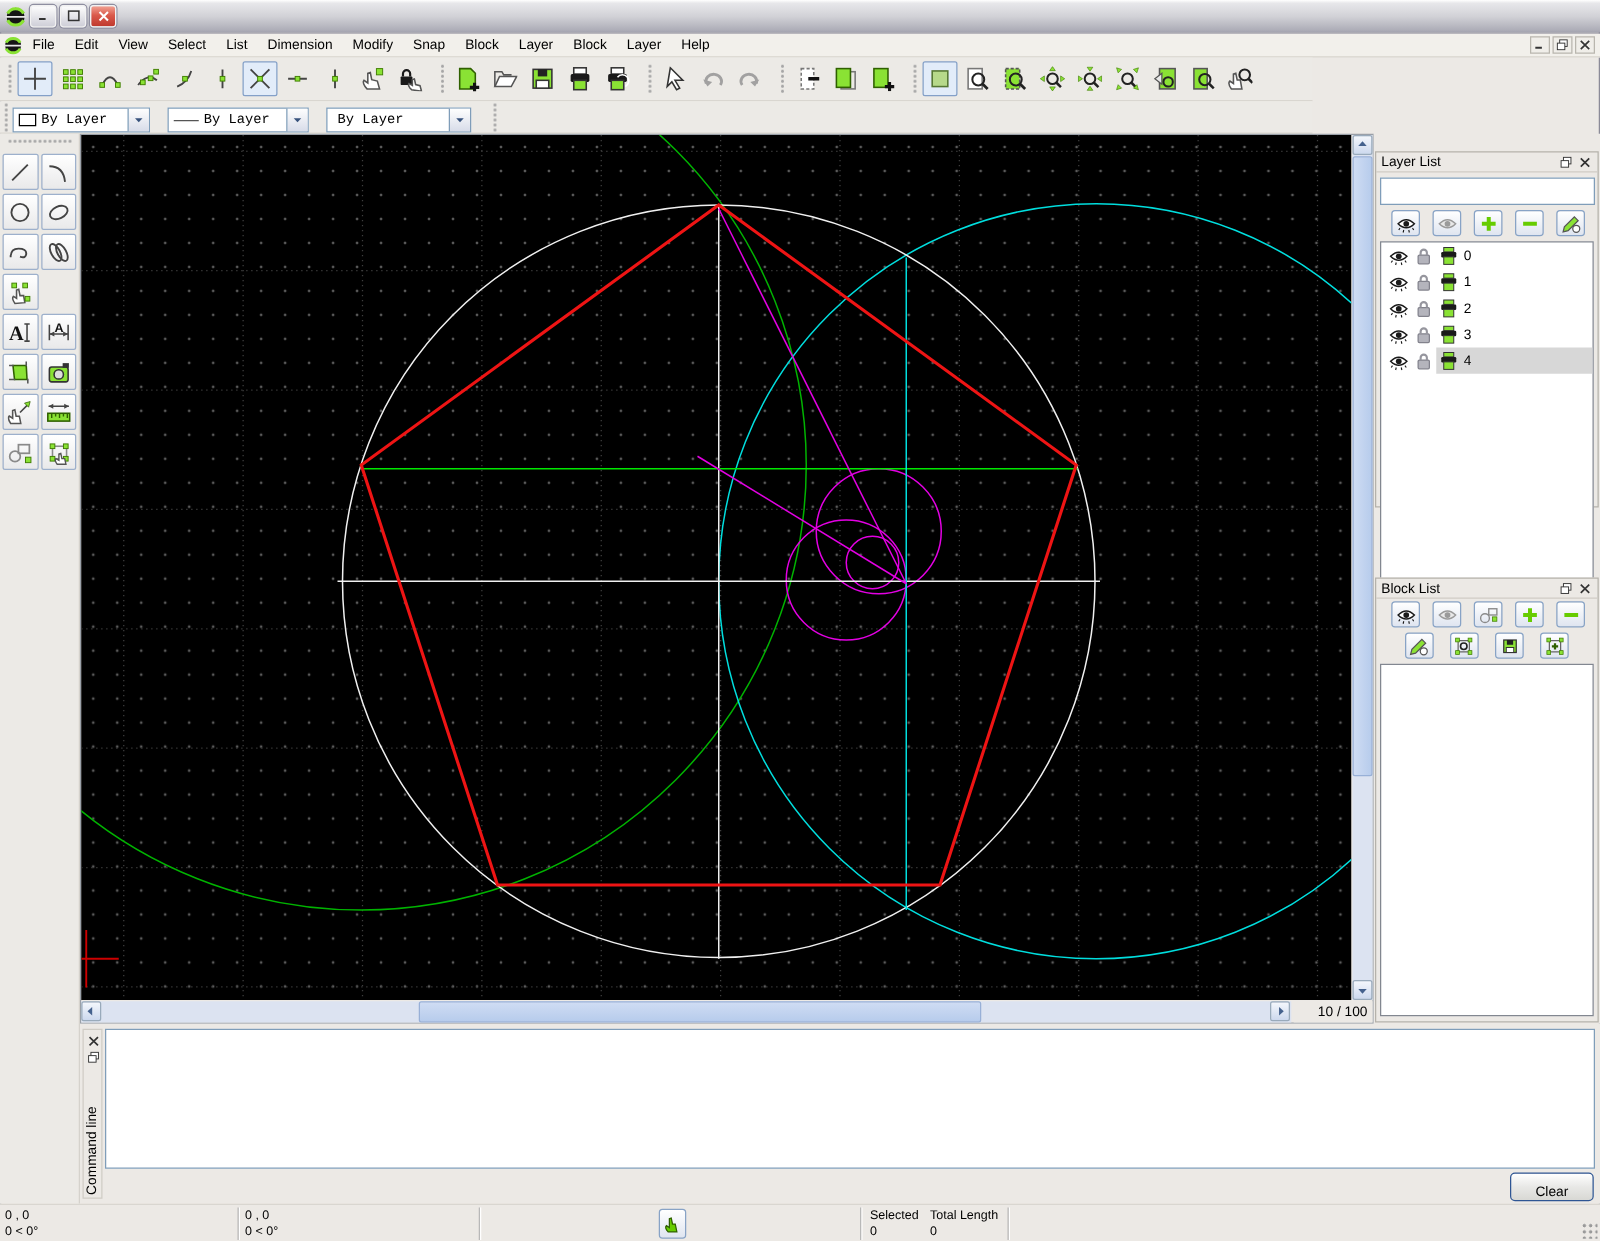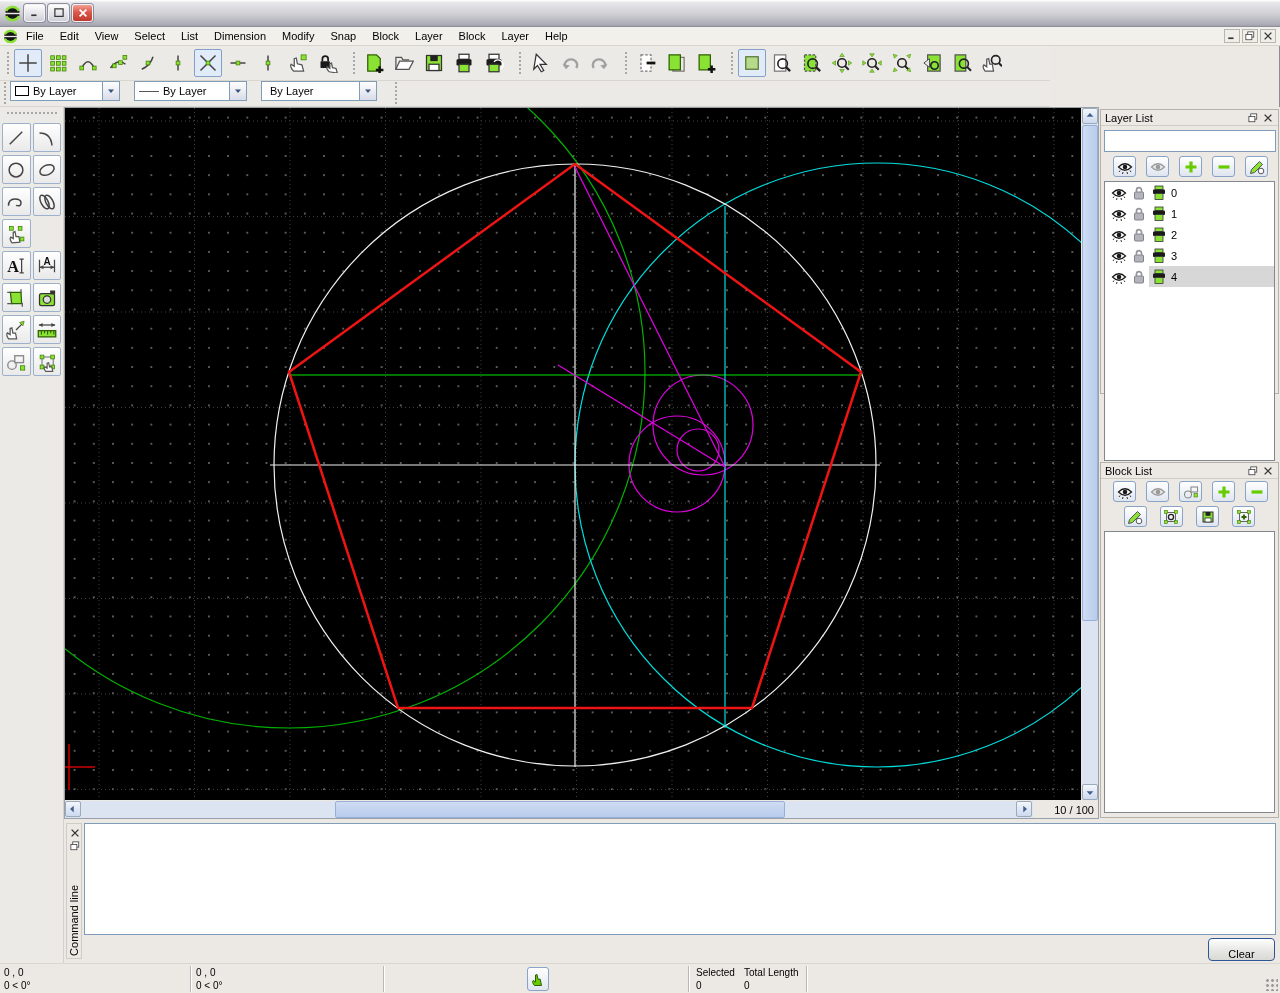--- a/index.html
+++ b/index.html
@@ -19,21 +19,21 @@
   .appicon{width:17px;height:17px;display:inline-block;}
   
   .menubar{position:absolute;left:0;top:27px;width:1280px;height:19px;background:#f2f0eb;
     border-bottom:1px solid #d7d4cd;display:flex;align-items:center;padding-left:3px;}
   .menu-item{padding:2px 8px;cursor:default;}
   .mdi-btns{margin-left:auto;display:flex;margin-right:4px;}
   .mdibtn{width:16px;height:14px;margin-left:2px;border:1px solid #b9b6ae;background:#f0eee9;
     display:flex;align-items:center;justify-content:center;}
   
   .toolbar-row{position:absolute;left:0;width:1050px;background:#eceae6;border-bottom:1px solid #d9d6d0;
-    display:flex;align-items:flex-start;}
+    display:flex;align-items:flex-end;font-family:Liberation Mono, monospace;}
   .row2{top:46px;height:35px;}
   .row3{top:81px;height:26px;}
   .tb-group{display:flex;align-items:center;height:100%;padding:0 3px;}
   .grip{width:4px;height:24px;margin:0 3px;
     background:radial-gradient(#a7a7a7 1px,transparent 1.3px);background-size:4px 4px;}
   .tbtn{width:28px;height:28px;margin:0 1px;border:1px solid transparent;border-radius:2px;
     display:flex;align-items:center;justify-content:center;}
   .tbtn.checked{background:#e2ecf9;border-color:#84a0c8;}
   .tbtn.disabled{opacity:.9;}
   .ic{width:20px;height:20px;display:block;}
@@ -65,21 +65,21 @@
   .vthumb{position:absolute;left:0;top:17px;width:16px;height:496px;border:1px solid #98b0d7;border-radius:2px;
     background:linear-gradient(90deg,#cfdcf3,#b7ccec);}
   .hscroll{position:absolute;left:0;top:693px;width:968px;height:17px;background:#dce3f1;}
   .hthumb{position:absolute;left:270px;top:0;width:450px;height:17px;border:1px solid #98b0d7;border-radius:2px;
     background:linear-gradient(#cfdcf3,#b7ccec);}
   .scroll-label{position:absolute;left:970px;top:693px;width:63px;height:17px;background:#ece9e5;
     display:flex;align-items:center;justify-content:flex-end;padding-right:4px;font-size:11px;}
   
   .right-dock{position:absolute;left:1099px;top:107px;width:181px;height:712px;background:#ece9e5;}
   .panel{position:absolute;left:1px;width:179px;border:1px solid #b5b2ab;background:#ece9e5;}
-  .panel.layer{top:2px;height:285px;}
+  .panel.layer{top:14px;height:285px;}
   .panel.block{top:355px;height:356px;}
   .panel-title{height:16px;display:flex;align-items:center;padding:0 4px;border-bottom:1px solid #cfccc5;}
   .panel-title span.t{flex:1;}
   .ptbtn{width:13px;height:13px;display:flex;align-items:center;justify-content:center;margin-left:2px;}
   .filter-input{margin:4px 3px 2px 3px;height:22px;background:#fff;border:1px solid #7f9db9;}
   .mini-row{display:flex;justify-content:space-between;padding:2px 10px 2px 12px;}
   .mini-row.second{justify-content:space-around;padding:2px 16px;}
   .minibtn{width:23px;height:21px;border:1px solid #88a3c6;border-radius:3px;
     background:linear-gradient(#ffffff,#dfe5f0);display:flex;align-items:center;justify-content:center;}
   .list-area{margin:2px 3px 3px 3px;background:#fff;border:1px solid #828790;overflow:hidden;}

